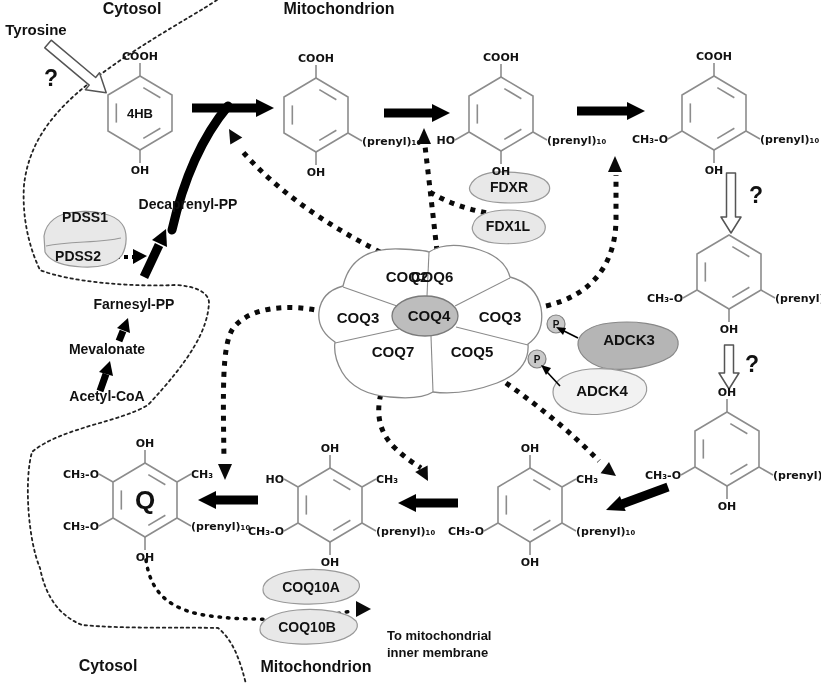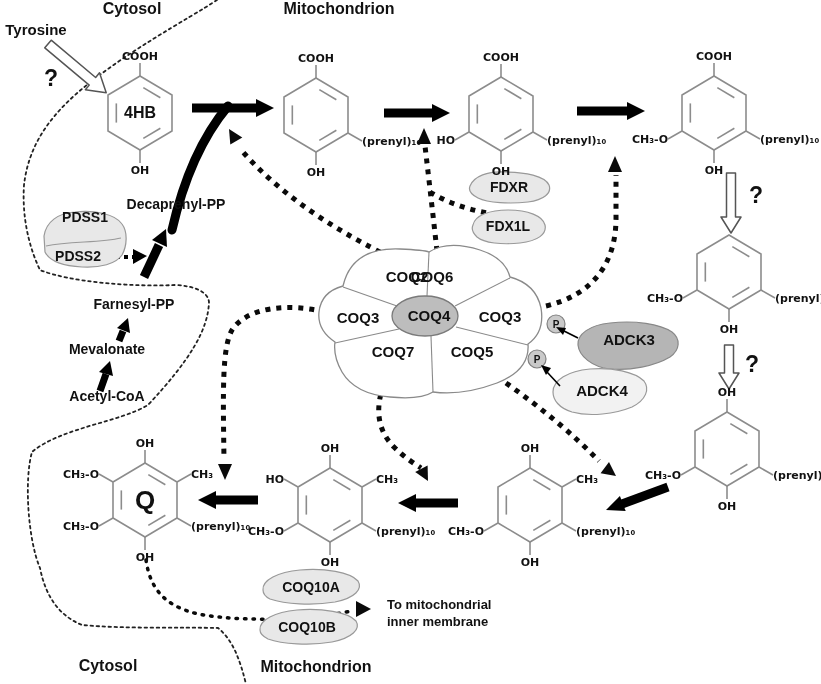--- a/index.html
+++ b/index.html
@@ -1,27 +1,27 @@
 <!DOCTYPE html>
 <html><head>
 <meta charset="utf-8">
 <style>
   html,body{margin:0;padding:0;background:#fff;}
   #stage{position:relative;width:821px;height:684px;background:#fff;overflow:hidden;
          font-family:"Liberation Sans",sans-serif;}
   #art{position:absolute;left:0;top:0;}
   .lbl{position:absolute;white-space:nowrap;color:#111;font-weight:bold;
        transform:translate(-50%,-50%);line-height:1.1;}
-  .la{transform:translate(0,-50%);}
+  .la{transform:translate(0,-50%);margin-top:31px;}
   .b10{font-size:10px;} .b13{font-size:13px;} .b14{font-size:14px;}
   .b15{font-size:15px;} .b16{font-size:16px;}
   .q22{font-size:23px;}
   .sub{position:absolute;white-space:nowrap;color:#111;font-weight:bold;font-size:11px;
        font-family:"DejaVu Sans","Liberation Sans",sans-serif;line-height:1;}
-  .ctr-small{font-size:16px;font-family:"Liberation Sans",sans-serif;}
+  .ctr-small{font-size:13px;font-family:"Liberation Sans",sans-serif;}
   .ctr-big{font-size:26px;font-family:"Liberation Sans",sans-serif;}
 </style>
 </head>
 <body>
 
 <div id="stage">
 
 <svg id="art" width="821" height="684" viewBox="0 0 821 684">
 
   <path d="M217,0 C190,18 120,55 75,95 C45,122 28,150 24,185 C22,215 28,245 40,270
@@ -224,21 +224,21 @@
       </g>
 </svg>
 
   <div class="lbl b16" style="left:132px;top:9px">Cytosol</div>
   <div class="lbl b16" style="left:339px;top:9px">Mitochondrion</div>
   <div class="lbl b16" style="left:108px;top:666px">Cytosol</div>
   <div class="lbl b16" style="left:316px;top:667px">Mitochondrion</div>
 
   <div class="lbl b15" style="left:36px;top:30px">Tyrosine</div>
   <div class="lbl q22" style="left:51px;top:79px">?</div>
-  <div class="lbl b14" style="left:176px;top:205px">Decaprenyl-PP</div>
+  <div class="lbl b14" style="left:188px;top:205px">Decaprenyl-PP</div>
   <div class="lbl b14" style="left:134px;top:305px">Farnesyl-PP</div>
   <div class="lbl b14" style="left:107px;top:350px">Mevalonate</div>
   <div class="lbl b14" style="left:107px;top:397px">Acetyl-CoA</div>
   <div class="lbl q22" style="left:756px;top:196px">?</div>
   <div class="lbl q22" style="left:752px;top:365px">?</div>
   <div class="lbl b13 la" style="left:387px;top:605px">To mitochondrial</div>
   <div class="lbl b13 la" style="left:387px;top:622px">inner membrane</div>
 
   <div class="lbl b15" style="left:407px;top:277px">COQ2</div>
   <div class="lbl b15" style="left:432px;top:277px">COQ6</div>

